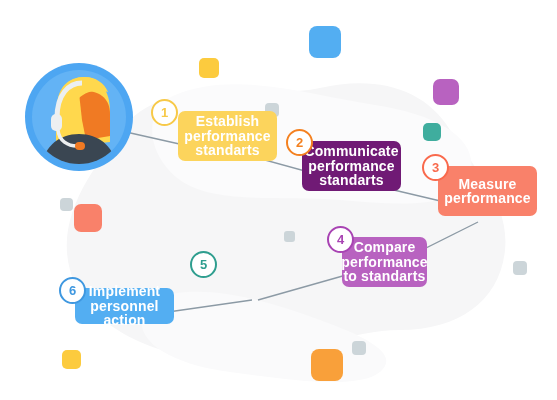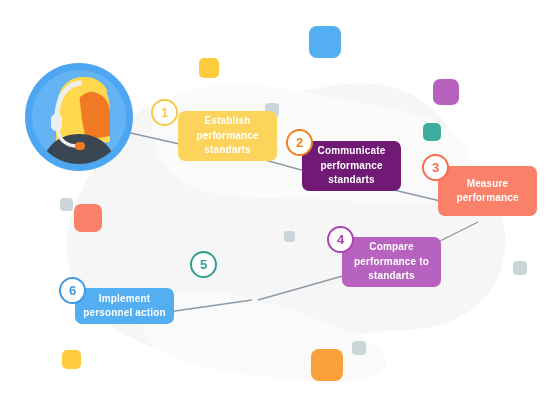--- a/index.html
+++ b/index.html
@@ -45,21 +45,21 @@
     left: 0;
     top: 0;
     border-radius: 7px;
     box-sizing: border-box;
     display: flex;
     align-items: center;
     justify-content: center;
     text-align: center;
     color: #ffffff;
     font-weight: bold;
-    font-size: 10px;
+    font-size: 14px;
     line-height: 14.5px;
     letter-spacing: 0.15px;
     padding: 4px 6px;
   }
   .step-badge {
     position: absolute;
     width: 27px;
     height: 27px;
     border-radius: 50%;
     background: #ffffff;
@@ -153,21 +153,21 @@
   <div class="step" style="left:438px; top:166px; width:99px; height:50px;">
     <div class="step-card" style="width:99px; height:50px; background:#f9816a;">
       <span>Measure performance</span>
     </div>
   </div>
   <div class="step-badge" style="left:422px; top:154px; color:#f96a4d;">
     <span>3</span>
   </div>
 
   <div class="step" style="left:342px; top:237px; width:99px; height:50px;">
-    <div class="step-card" style="width:99px; height:50px; background:#b862c0;">
+    <div class="step-card" style="width:85px; height:50px; background:#b862c0;">
       <span>Compare performance to standarts</span>
     </div>
   </div>
   <div class="step-badge" style="left:327px; top:226px; color:#a843b3;">
     <span>4</span>
   </div>
 
   <div class="step-badge" style="left:190px; top:251px; color:#2f9e8f;">
     <span>5</span>
   </div>

